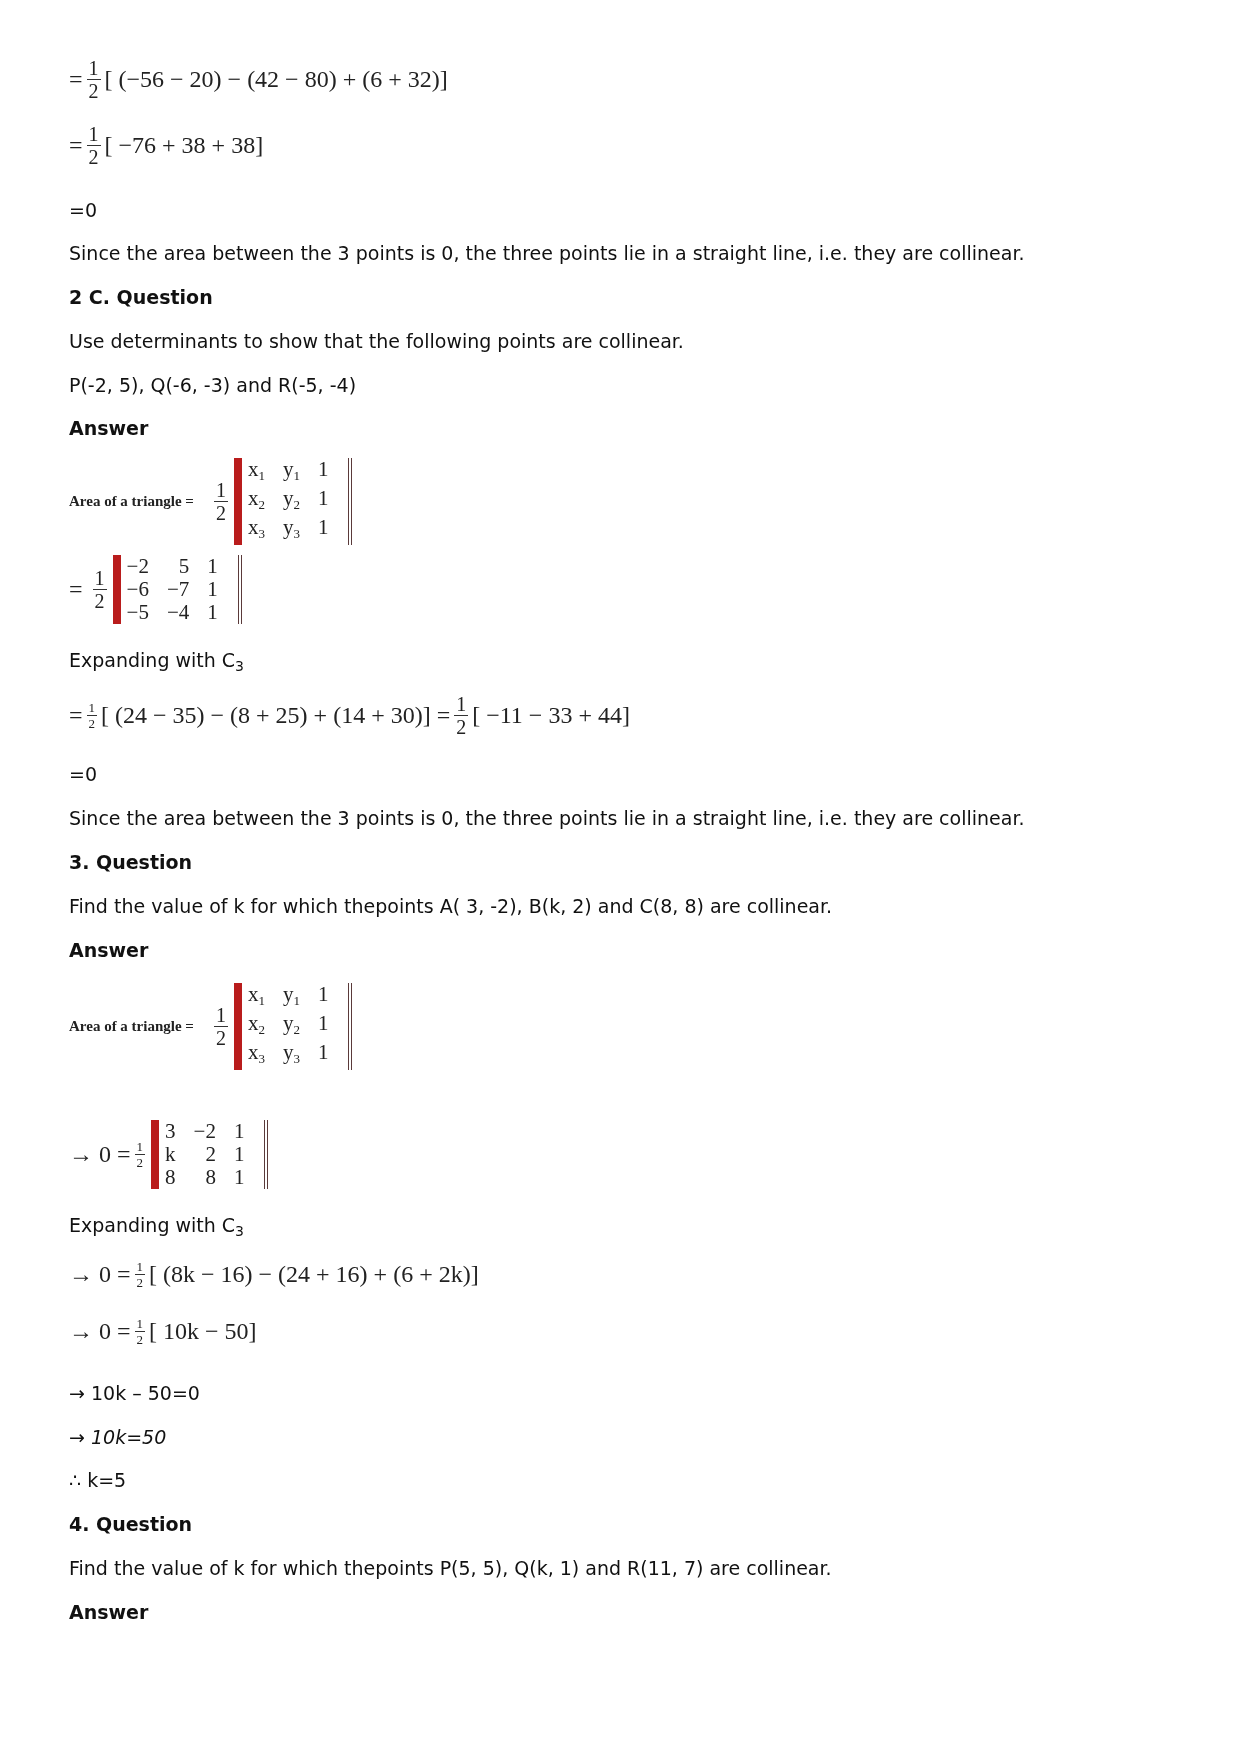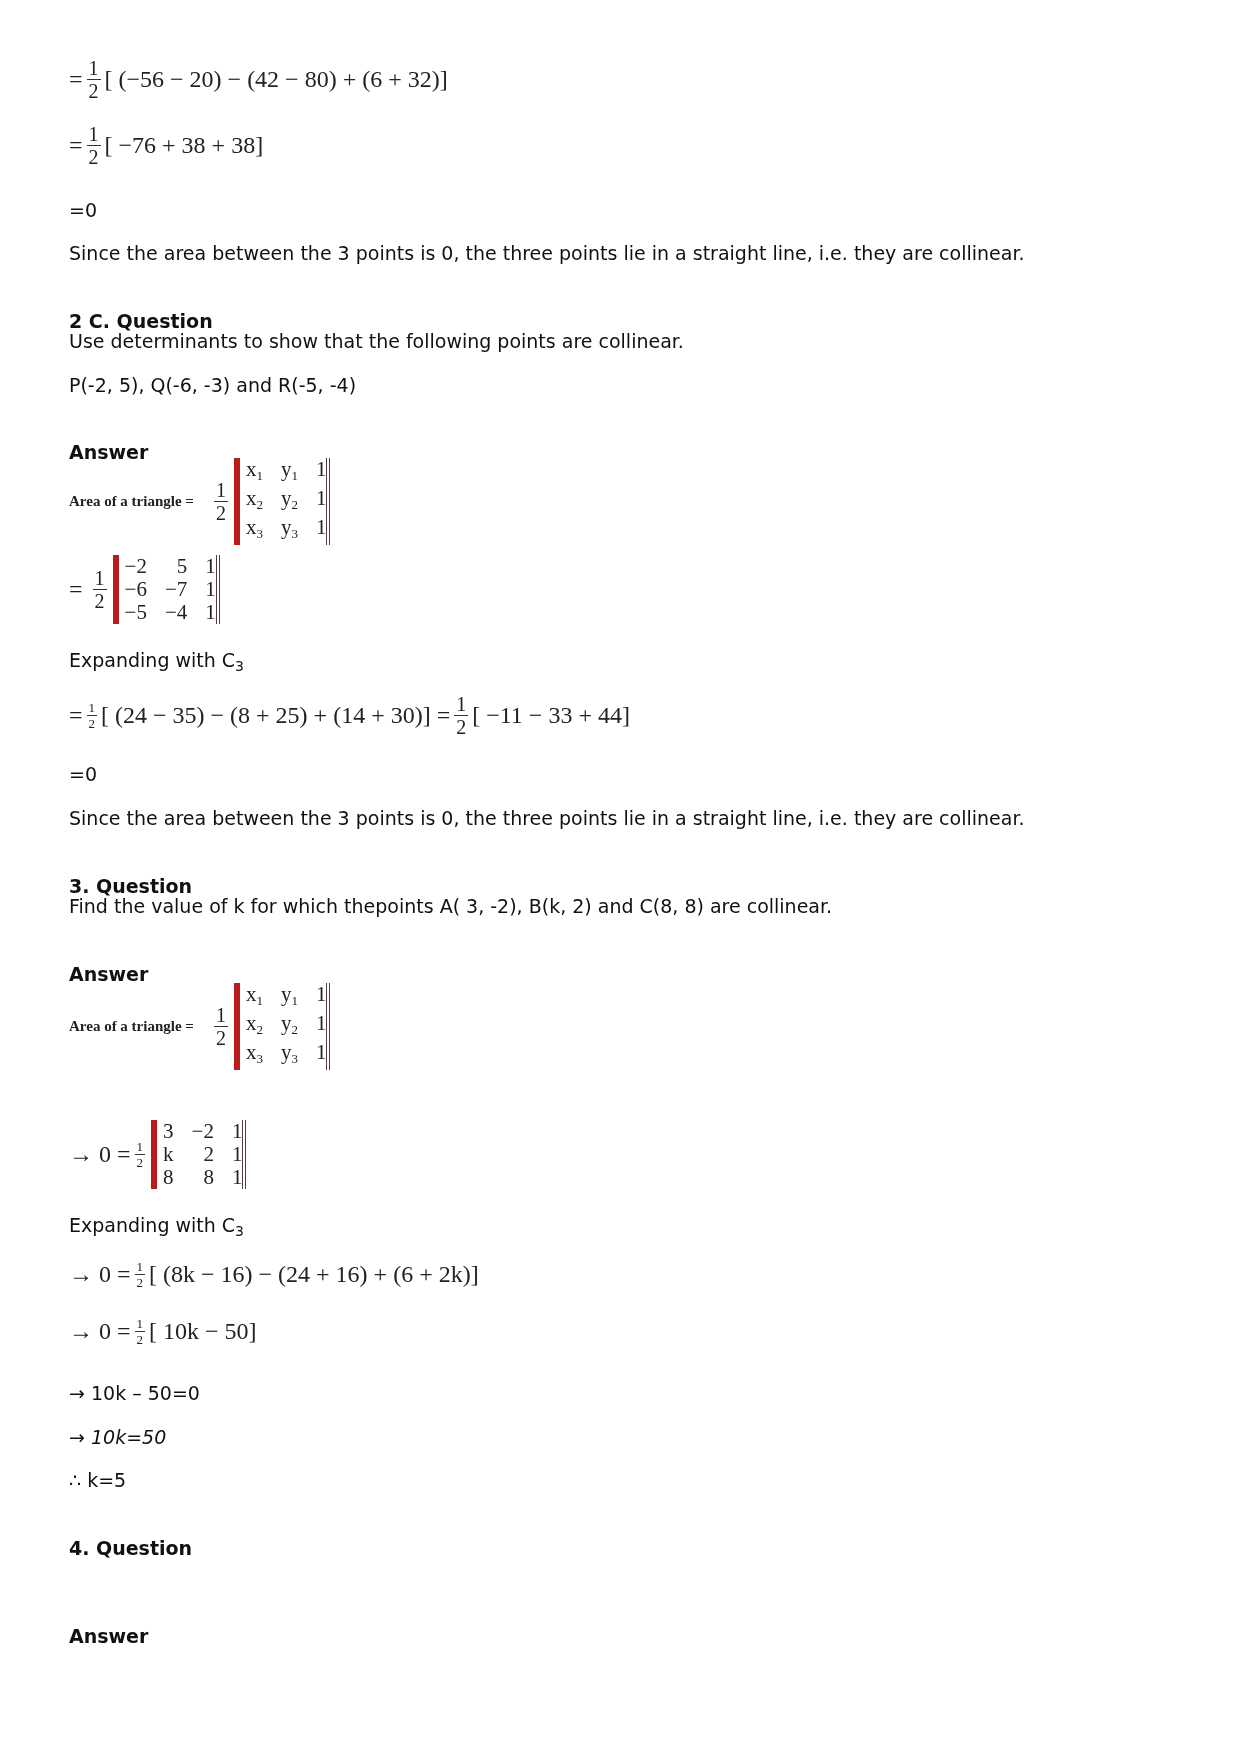--- a/index.html
+++ b/index.html
@@ -1,26 +1,26 @@
 <!DOCTYPE html>
 <html><head>
 <meta charset="utf-8">
 <style>
   html, body { margin: 0; padding: 0; background: #ffffff; }
   body { width: 1240px; height: 1755px; position: relative; overflow: hidden; color: #111; }
   .page { position: absolute; left: 0; top: 0; width: 1240px; height: 1755px; }
   .txt { position: absolute; left: 69px; font-family: "DejaVu Sans", sans-serif; font-size: 19px; line-height: 24px; white-space: nowrap; color: #111; }
-  .bold { font-weight: bold; margin-top: 24px; }
+  .bold { font-weight: bold; }
   .math { position: absolute; left: 69px; font-family: "Liberation Serif", "DejaVu Serif", serif; font-size: 24px; color: #222; display: flex; align-items: center; white-space: nowrap; }
   .math.boldlabel .lbl { font-weight: bold; font-size: 15px; margin-right: 16px; }
   .frac { display: inline-flex; flex-direction: column; align-items: center; margin: 0 4px; line-height: 1; }
   .frac .num { padding: 0 2px 1px; border-bottom: 1.5px solid #333; font-size: 20px; }
   .frac .den { padding-top: 1px; font-size: 20px; }
   .frac.small .num, .frac.small .den { font-size: 13px; }
-  .det { display: inline-grid; grid-template-columns: auto auto auto; column-gap: 18px; padding: 0 0 0 6px; border-left: 6px solid #b91c1c; border-right: 4px double #5a3a3a; line-height: 23px; font-size: 21px; margin-left: 2px; }
+  .det { display: inline-grid; grid-template-columns: auto auto auto; column-gap: 18px; padding: 0 20px 0 6px; border-left: 8px solid #b91c1c; border-right: 4px double #5a3a3a; line-height: 23px; font-size: 21px; margin-left: 2px; }
   .det span { text-align: right; }
   .det .c0 { text-align: left; }
   .sub { font-size: 13px; vertical-align: -4px; }
 </style>
 </head>
 <body>
 
 <div class="page">
 
   <div class="math" style="top:58px;">
@@ -168,15 +168,16 @@
         <span class="den">2</span>
       </span>
     <span>[ 10k − 50]</span>
   </div>
 
   <div class="txt" style="top:1381px;">→ 10k – 50=0</div>
   <div class="txt" style="top:1425px;font-style:italic;">→ 10k=50</div>
   <div class="txt" style="top:1468px;">∴ k=5</div>
 
   <div class="txt bold" style="top:1512px;">4. Question</div>
+  <div class="txt" style="top:1556px;">Find the value of k for which thepoints P(5, 5), Q(k, 1) and R(11, 7) are collinear.</div>
   <div class="txt bold" style="top:1600px;">Answer</div>
 
 </div>
 
 </body></html>

